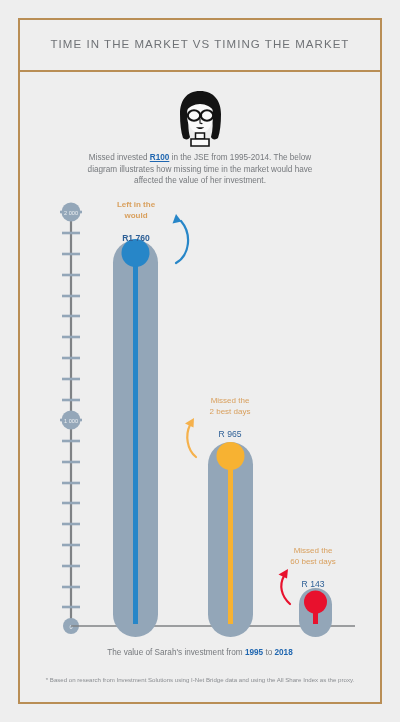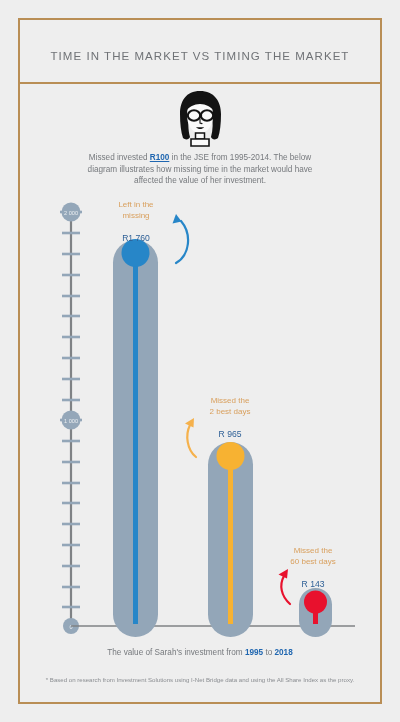--- a/index.html
+++ b/index.html
@@ -16,21 +16,21 @@
     width:364px;height:686px;
     border:2px solid #b98e55;
     box-sizing:border-box;
   }
   .title-band{
     position:absolute;
     left:18px;top:18px;
     width:364px;height:54px;
     border-bottom:2px solid #b98e55;
     box-sizing:border-box;
-    display:flex;align-items:center;justify-content:center;margin-top:12px;
+    display:flex;align-items:center;justify-content:center;
   }
   .title{
     font-size:11.5px;
     letter-spacing:1.05px;
     color:#6f7276;
     font-weight:400;
     text-align:center;
     white-space:nowrap;
   }
 
@@ -208,23 +208,23 @@
   <g>
     <path d="M196 457 C187 450 185 435 190 425" fill="none" stroke="#f5b14c" stroke-width="2.2" stroke-linecap="round"></path>
     <path d="M194 418 L193.5 427.5 L185 423.5 Z" fill="#f5b14c"></path>
   </g>
   <g>
     <path d="M290 604 C281 596 279 585 284 576" fill="none" stroke="#e8112d" stroke-width="2.2" stroke-linecap="round"></path>
     <path d="M288 569 L287 578.5 L278.5 574.5 Z" fill="#e8112d"></path>
   </g>
 </svg>
 
-<div class="lab blue" style="left:105px;top:200px;width:62px;">
+<div class="lab blue" style="left:105px;top:200px;width:62px;font-weight:bold;">
   <span class="cap">Left in the</span>
-  <span class="cap">missing</span>
+  <span class="cap">would</span>
   <span class="val">R1 760</span>
 </div>
 
 <div class="lab" style="left:195px;top:396px;width:70px;">
   <span class="cap">Missed the</span>
   <span class="cap">2 best days</span>
   <span class="val">R 965</span>
 </div>
 
 <div class="lab" style="left:278px;top:546px;width:70px;">

